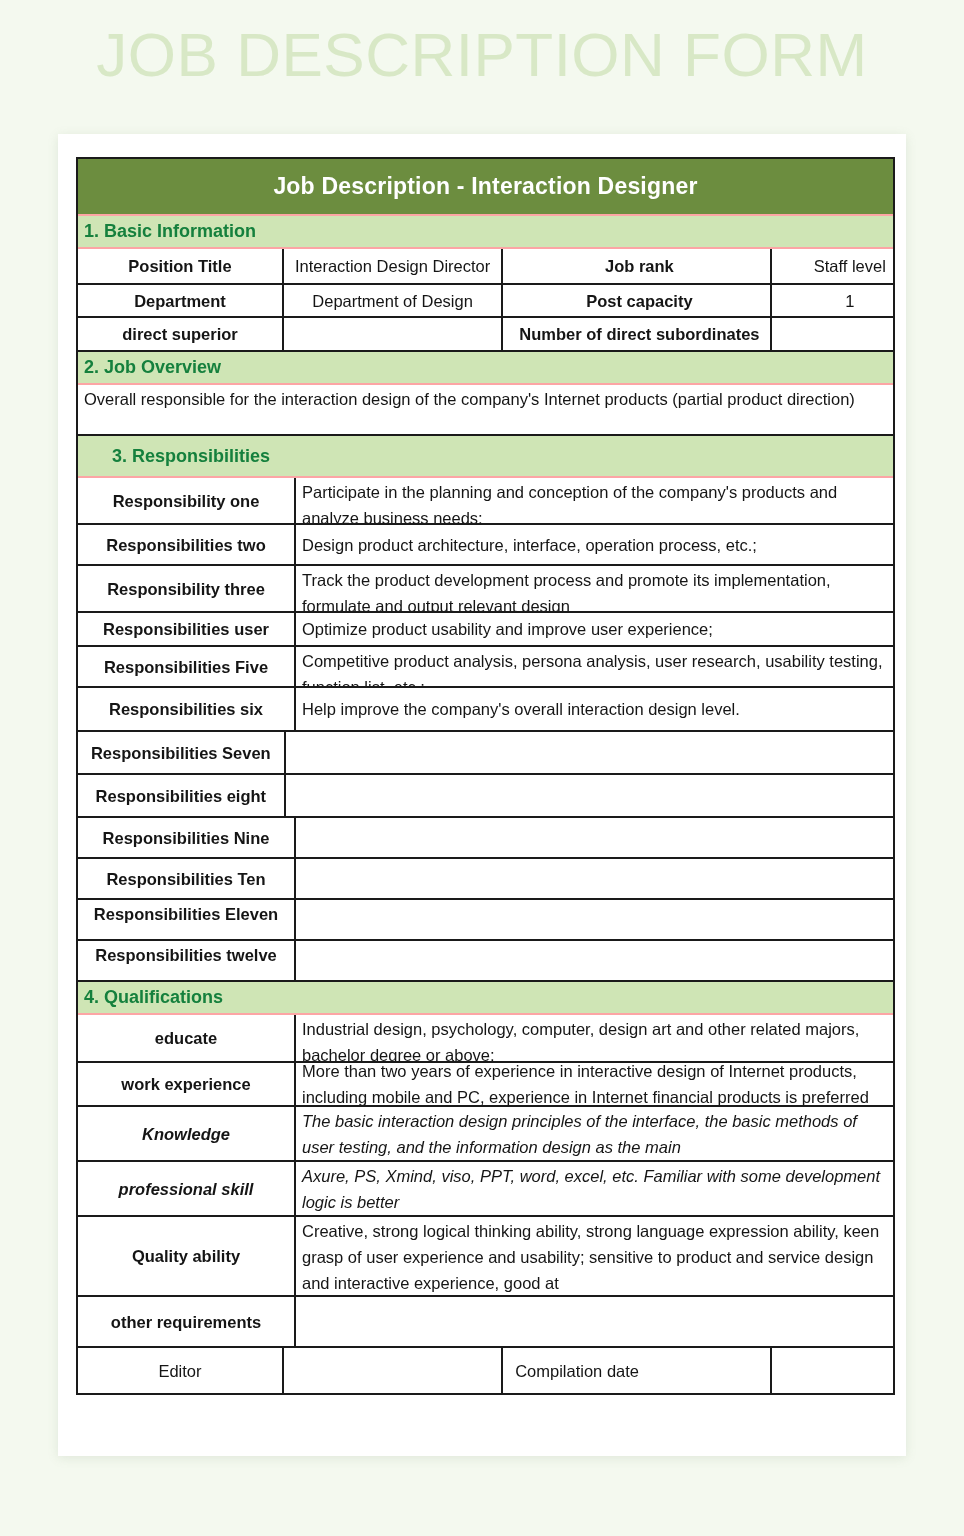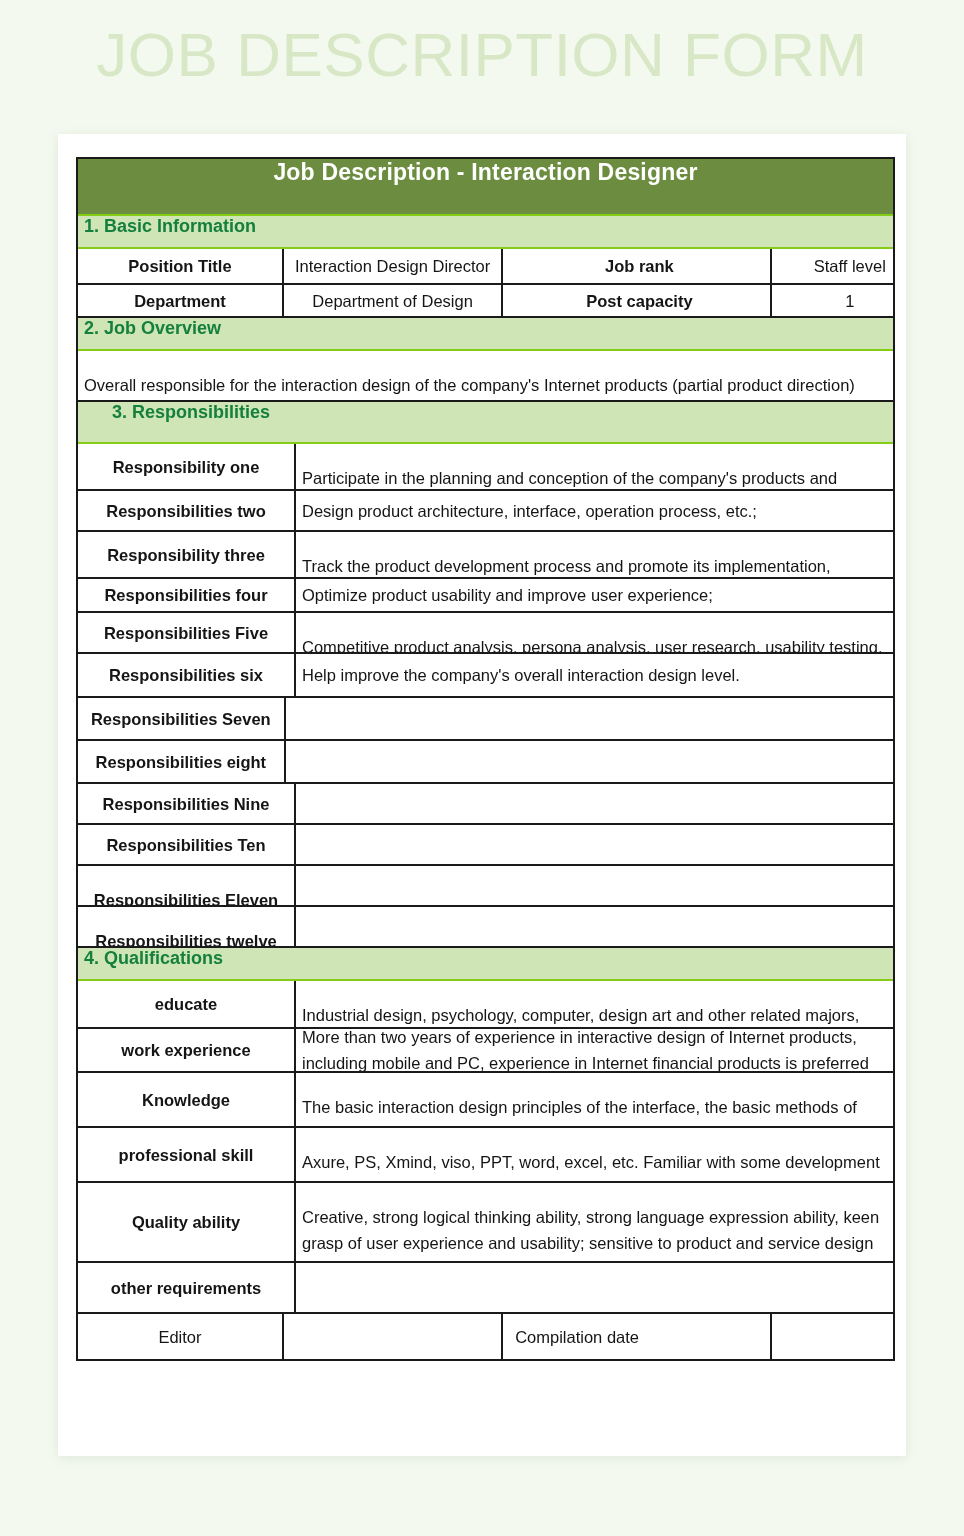--- a/index.html
+++ b/index.html
@@ -79,27 +79,28 @@
     text-align: center;
     font-weight: bold;
   }
   .cell.val {
     justify-content: flex-start;
     text-align: left;
     font-weight: normal;
   }
   .cell.center { justify-content: center; text-align: center; }
   .cell.top { align-items: flex-start; padding-top: 1px; }
-  .inner { width: 100%; margin-top: 20px; }
+  .inner { width: 100%; }
 
   
   .banner {
     display: flex;
-    box-sizing: border-box;
-    border-bottom: 2px solid #84cc16;
+    align-items: center;
+    box-sizing: border-box;
+    border-bottom: 2px solid #fca5a5;
     overflow: hidden;
   }
   .banner-title {
     background: #6c8d3f;
     height: 57px;
     justify-content: center;
   }
   .banner-title span {
     color: #ffffff;
     font-size: 23px;
@@ -134,21 +135,21 @@
   
   .h33 { height: 33px; }
   .h34 { height: 34px; }
   .h36 { height: 36px; }
   .h41 { height: 41px; }
   .h43 { height: 43px; gap: 40px; }
   .h44 { height: 44px; }
   .h47 { height: 47px; }
   .h48 { height: 48px; }
   .h51 { height: 51px; }
-  .h55 { height: 55px; }
+  .h55 { height: 55px; font-style: italic; }
   .h80 { height: 80px; }
   .twoline { line-height: 26px; }
 </style>
 </head>
 <body>
 
 <div class="page">
 
   <div class="page-title">JOB DESCRIPTION FORM</div>
 
@@ -171,20 +172,26 @@
       <div class="cell val center c4 twoline">Staff level</div>
     </div>
 
     <div class="row h33">
       <div class="cell lbl c1">Department</div>
       <div class="cell val center c2">Department of Design</div>
       <div class="cell lbl c3">Post capacity</div>
       <div class="cell val center c4">1</div>
     </div>
 
+    <div class="row h34">
+      <div class="cell lbl c1">direct superior</div>
+      <div class="cell val center c2"></div>
+      <div class="cell lbl c3 twoline">Number of direct subordinates</div>
+      <div class="cell val center c4"></div>
+    </div>
 
     <div class="banner banner-sec">
       <span>2. Job Overview</span>
     </div>
 
     <div class="row h51">
       <div class="cell val top full">
         <div class="inner">Overall responsible for the interaction design of the company's Internet products (partial product direction)</div>
       </div>
     </div>
@@ -206,21 +213,21 @@
     </div>
 
     <div class="row h47">
       <div class="cell lbl k1">Responsibility three</div>
       <div class="cell val top k2">
         <div class="inner">Track the product development process and promote its implementation, formulate and output relevant design</div>
       </div>
     </div>
 
     <div class="row h34">
-      <div class="cell lbl k1">Responsibilities four</div>
+      <div class="cell lbl k1">Responsibilities user</div>
       <div class="cell val k2">Optimize product usability and improve user experience;</div>
     </div>
 
     <div class="row h41">
       <div class="cell lbl k1">Responsibilities Five</div>
       <div class="cell val top k2">
         <div class="inner">Competitive product analysis, persona analysis, user research, usability testing, function list, etc.;</div>
       </div>
     </div>
 

